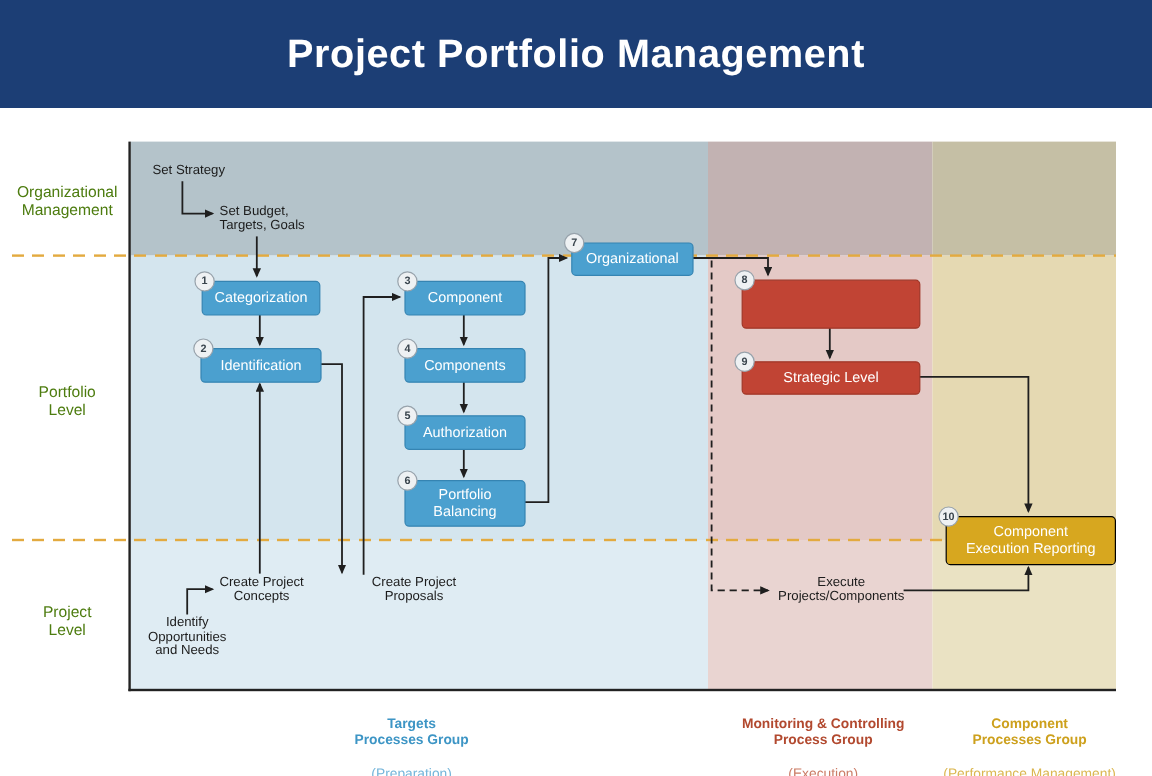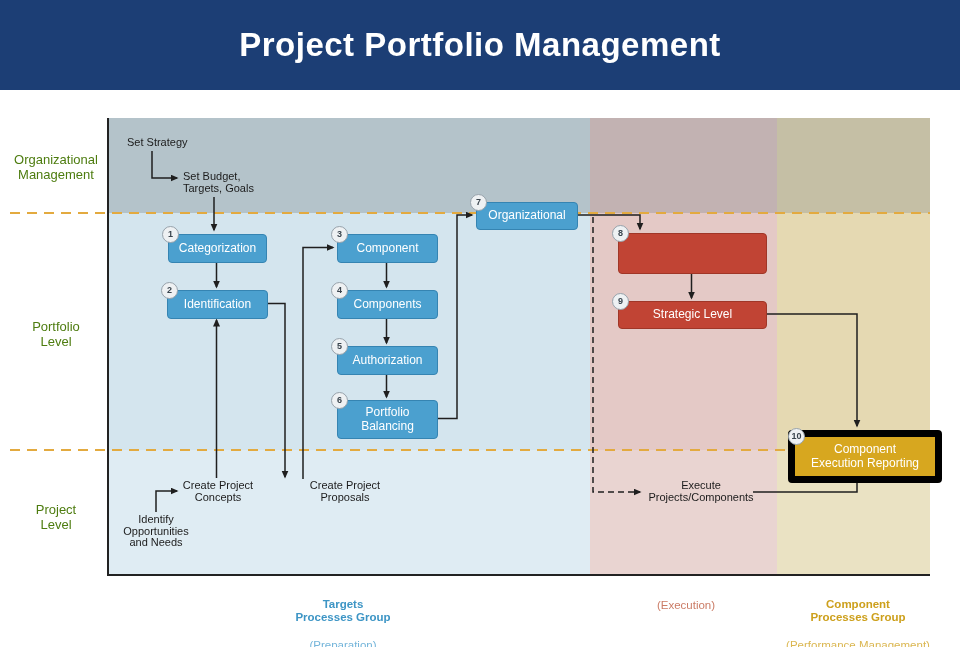--- a/index.html
+++ b/index.html
@@ -34,21 +34,21 @@
   
   .flows{position:absolute;left:0;top:0;z-index:4;pointer-events:none;}
   .flows polyline{fill:none;stroke:#1f1f1f;stroke-width:1.5;}
   .flows .dash{stroke-dasharray:6 4;}
 
   
   .pbox{position:absolute;z-index:5;border-radius:4px;display:flex;align-items:center;justify-content:center;
         color:#fff;font-size:12px;line-height:13.5px;text-align:center;white-space:pre-line;}
   .blue{background:#4ba0cf;border:1px solid #3584b2;}
   .red {background:#c14434;border:1px solid #a03627;}
-  .gold{background:#d7a71f;border:7px solid #000000;}
+  .gold{background:#d7a71f;border:1px solid #000000;}
   .b1{left:168px;top:234px;width:97px;height:27px}
   .b2{left:167px;top:290px;width:99px;height:27px}
   .b3{left:337px;top:234px;width:99px;height:27px}
   .b4{left:337px;top:290px;width:99px;height:27px}
   .b5{left:337px;top:346px;width:99px;height:27px}
   .b6{left:337px;top:400px;width:99px;height:37px}
   .b7{left:476px;top:202px;width:100px;height:26px}
   .b8{left:618px;top:233px;width:147px;height:39px}
   .b9{left:618px;top:301px;width:147px;height:26px}
   .b10{left:788px;top:430px;width:140px;height:39px}
@@ -187,20 +187,22 @@
 Level</div>
   <div class="rowlab r-proj">Project
 Level</div>
 
   <div class="grp grp1">
     <div>Targets
 Processes Group</div>
     <div class="sub">(Preparation)</div>
   </div>
   <div class="grp grp2">
+    <div>Monitoring &amp; Controlling
+Process Group</div>
     <div class="sub">(Execution)</div>
   </div>
   <div class="grp grp3">
     <div>Component
 Processes Group</div>
     <div class="sub">(Performance Management)</div>
   </div>
 
 </div>
 

